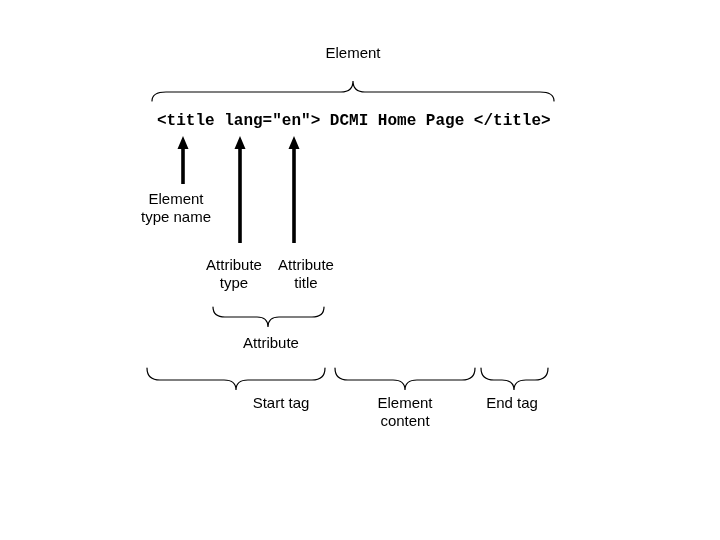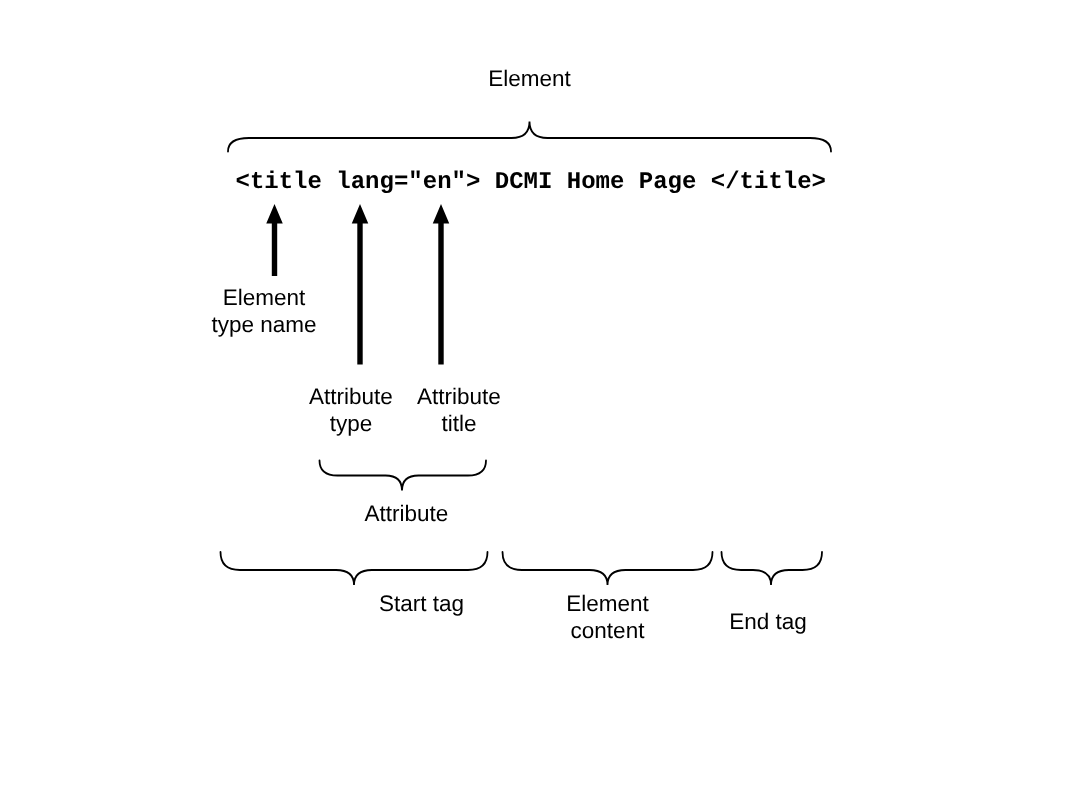--- a/index.html
+++ b/index.html
@@ -83,15 +83,15 @@
 
   <div class="lbl" style="left:271px; top:334px;">Attribute</div>
 
   <div class="lbl" style="left:241px; top:394px;margin-left:40px;">Start tag</div>
 
   <div class="lbl" style="left:405px; top:394px;">
     <div>Element</div>
     <div>content</div>
   </div>
 
-  <div class="lbl" style="left:512px; top:406px;">End tag</div>
+  <div class="lbl" style="left:512px; top:394px;">End tag</div>
 
 </div>
 
 </body></html>

